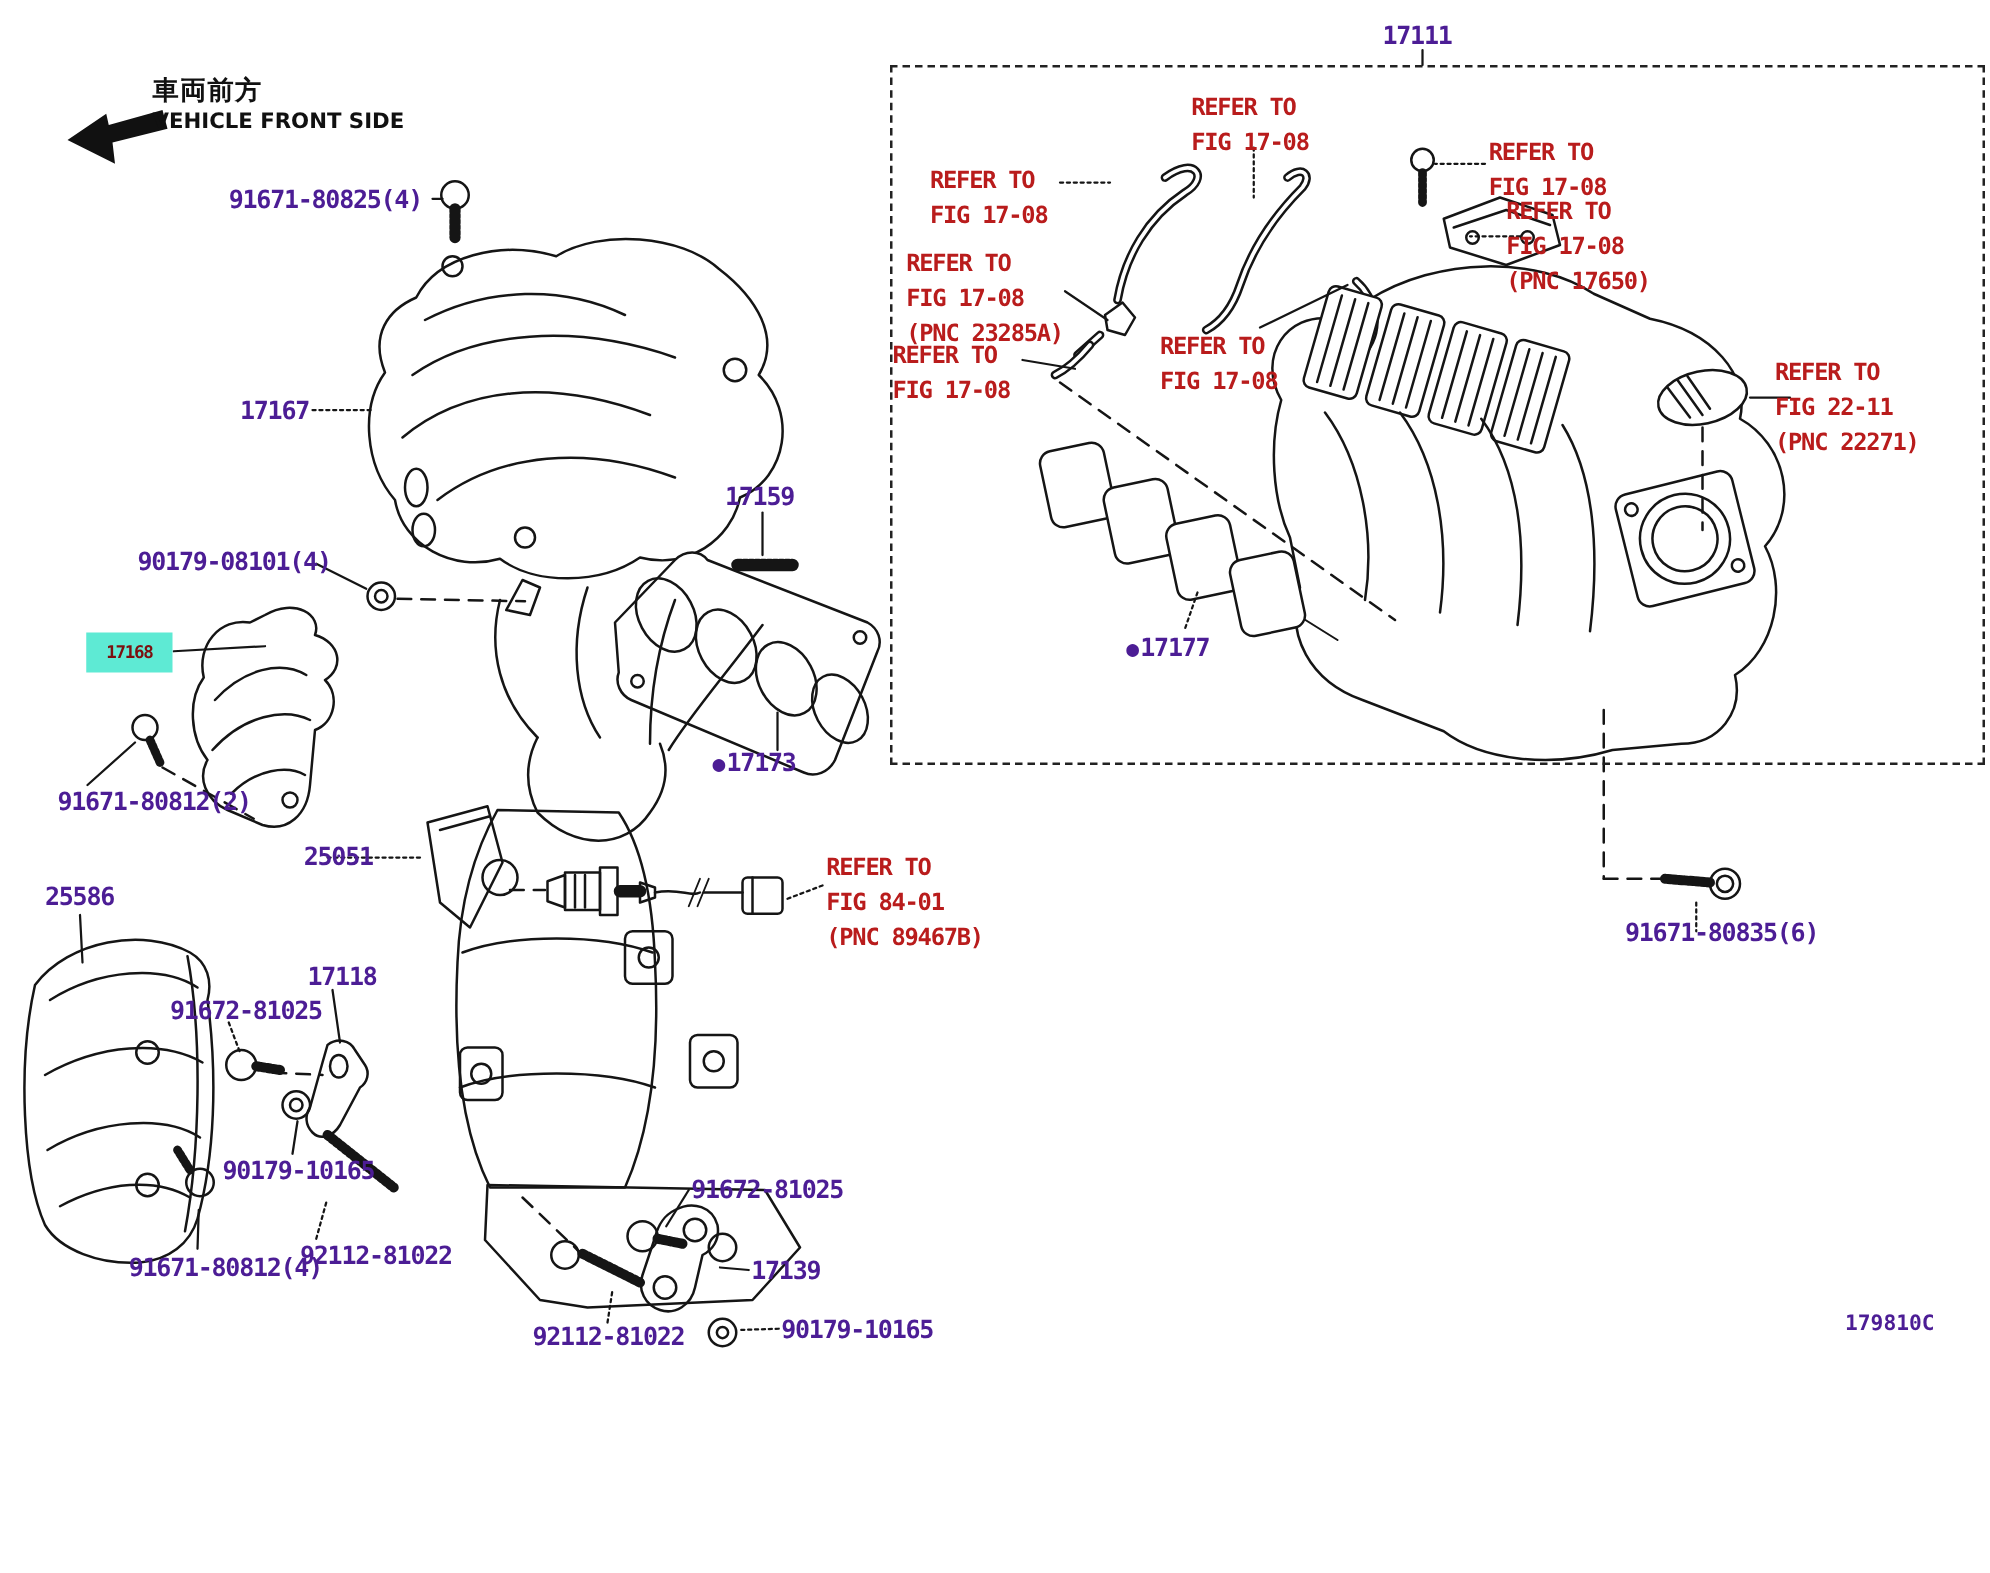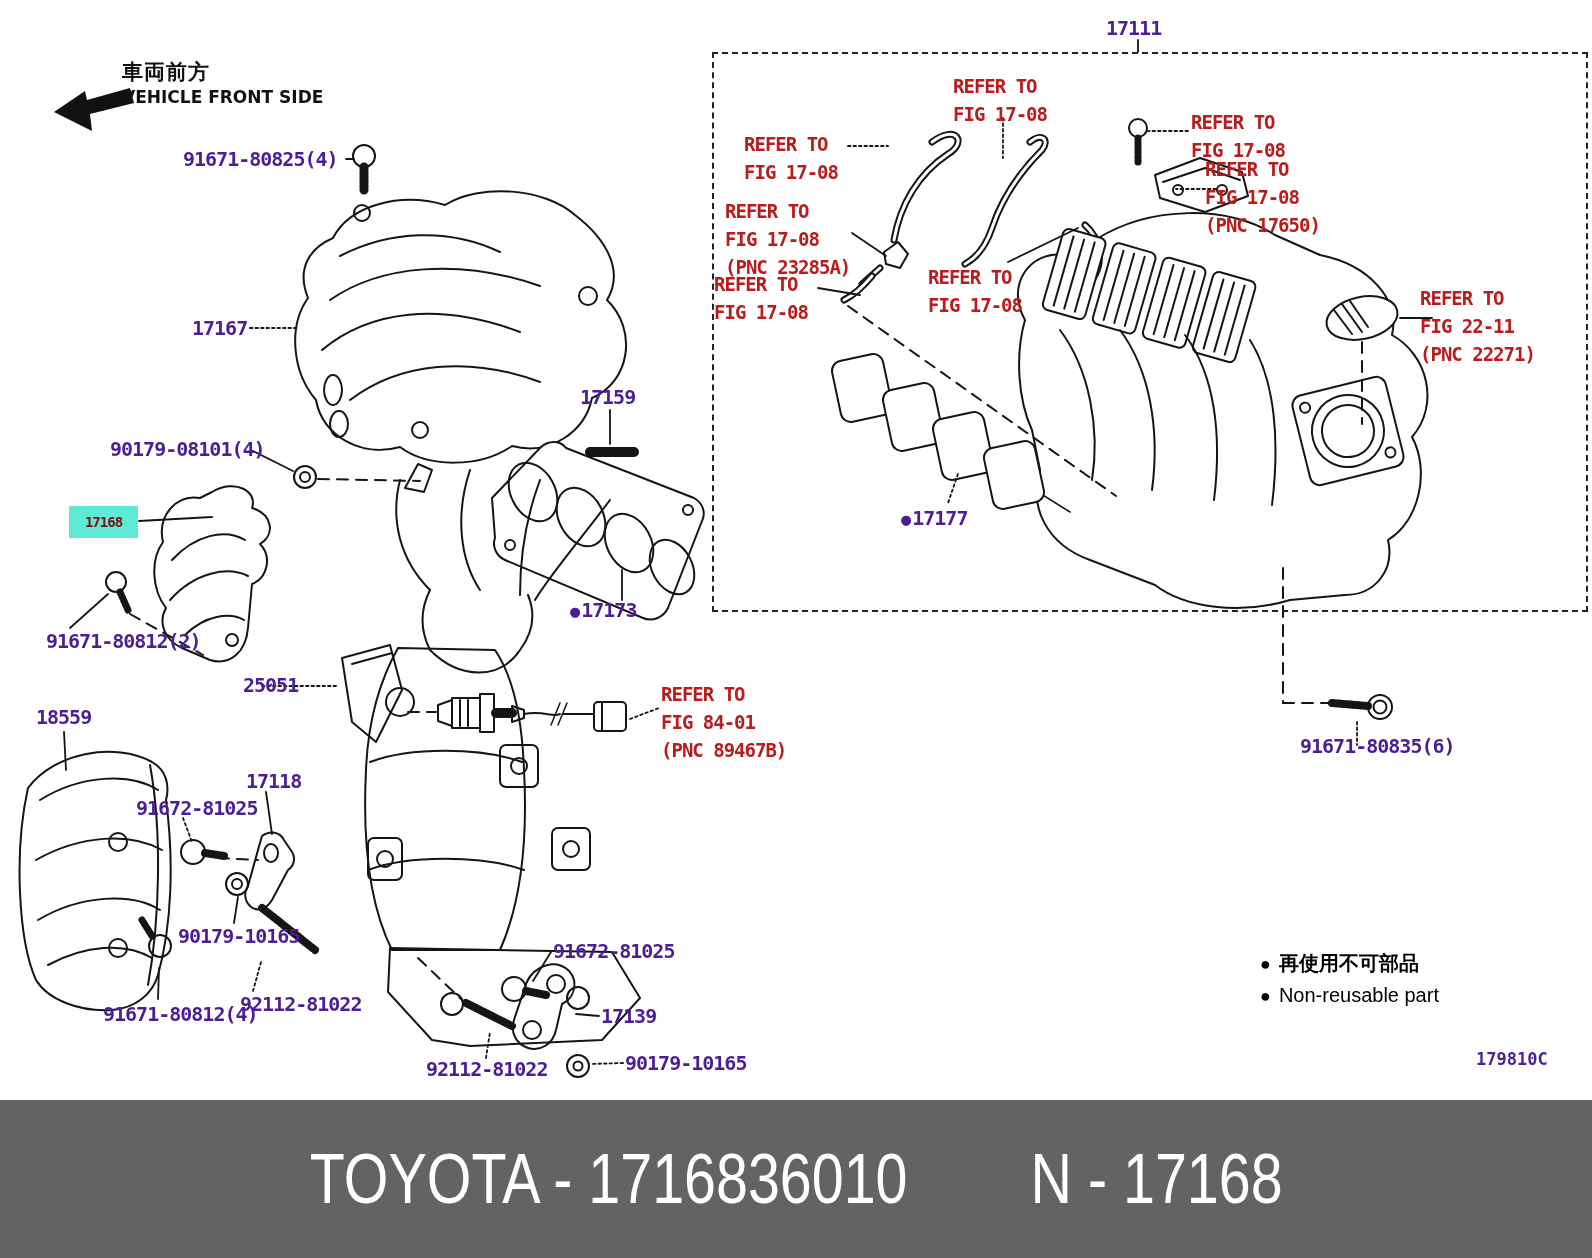--- a/index.html
+++ b/index.html
@@ -296,21 +296,21 @@
   <div class="en" style="left:122px; top:87px;">VEHICLE FRONT SIDE</div>
 
   <div class="lbl" style="left:183px; top:148px;">91671-80825(4)</div>
   <div class="lbl" style="left:192px; top:317px;">17167</div>
   <div class="lbl" style="left:110px; top:438px;">90179-08101(4)</div>
   <div class="hl">17168</div>
   <div class="lbl" style="left:18px; top:630px;margin-left:28px;">91671-80812(2)</div>
   <div class="lbl" style="left:203px; top:674px;margin-left:40px;">25051</div>
   <div class="lbl" style="left:580px; top:386px;">17159</div>
   <div class="lbl" style="left:570px; top:599px;"><span class="dot">●</span><span>17173</span></div>
-  <div class="lbl" style="left:36px; top:706px;">18559</div>
+  <div class="lbl" style="left:36px; top:706px;">25586</div>
   <div class="lbl" style="left:136px; top:797px;">91672-81025</div>
   <div class="lbl" style="left:246px; top:770px;">17118</div>
   <div class="lbl" style="left:178px; top:925px;">90179-10165</div>
   <div class="lbl" style="left:240px; top:993px;">92112-81022</div>
   <div class="lbl" style="left:103px; top:1003px;">91671-80812(4)</div>
   <div class="lbl" style="left:553px; top:940px;">91672-81025</div>
   <div class="lbl" style="left:601px; top:1005px;">17139</div>
   <div class="lbl" style="left:426px; top:1058px;">92112-81022</div>
   <div class="lbl" style="left:625px; top:1052px;">90179-10165</div>
   <div class="ref" style="left:661px; top:680px;">REFER TO
@@ -336,27 +336,17 @@
   <div class="ref" style="left:1205px; top:155px;">REFER TO
 FIG 17-08
 (PNC 17650)</div>
   <div class="ref" style="left:1420px; top:284px;">REFER TO
 FIG 22-11
 (PNC 22271)</div>
 
   <div class="lbl" style="left:901px; top:507px;"><span class="dot">●</span><span>17177</span></div>
   <div class="lbl" style="left:1300px; top:735px;">91671-80835(6)</div>
 
-  <div class="legend">
-    <div><span class="dot">●</span><span style="font-weight:bold">再使用不可部品</span></div>
-    <div><span class="dot">●</span><span>Non-reusable part</span></div>
-  </div>
 
   <div class="lbl doc-code">179810C</div>
 
-  <div class="footer">
-    <div class="footer-inner">
-      <span>TOYOTA - 1716836010</span>
-      <span>N - 17168</span>
-    </div>
-  </div>
 
 </div>
 
 </body></html>

